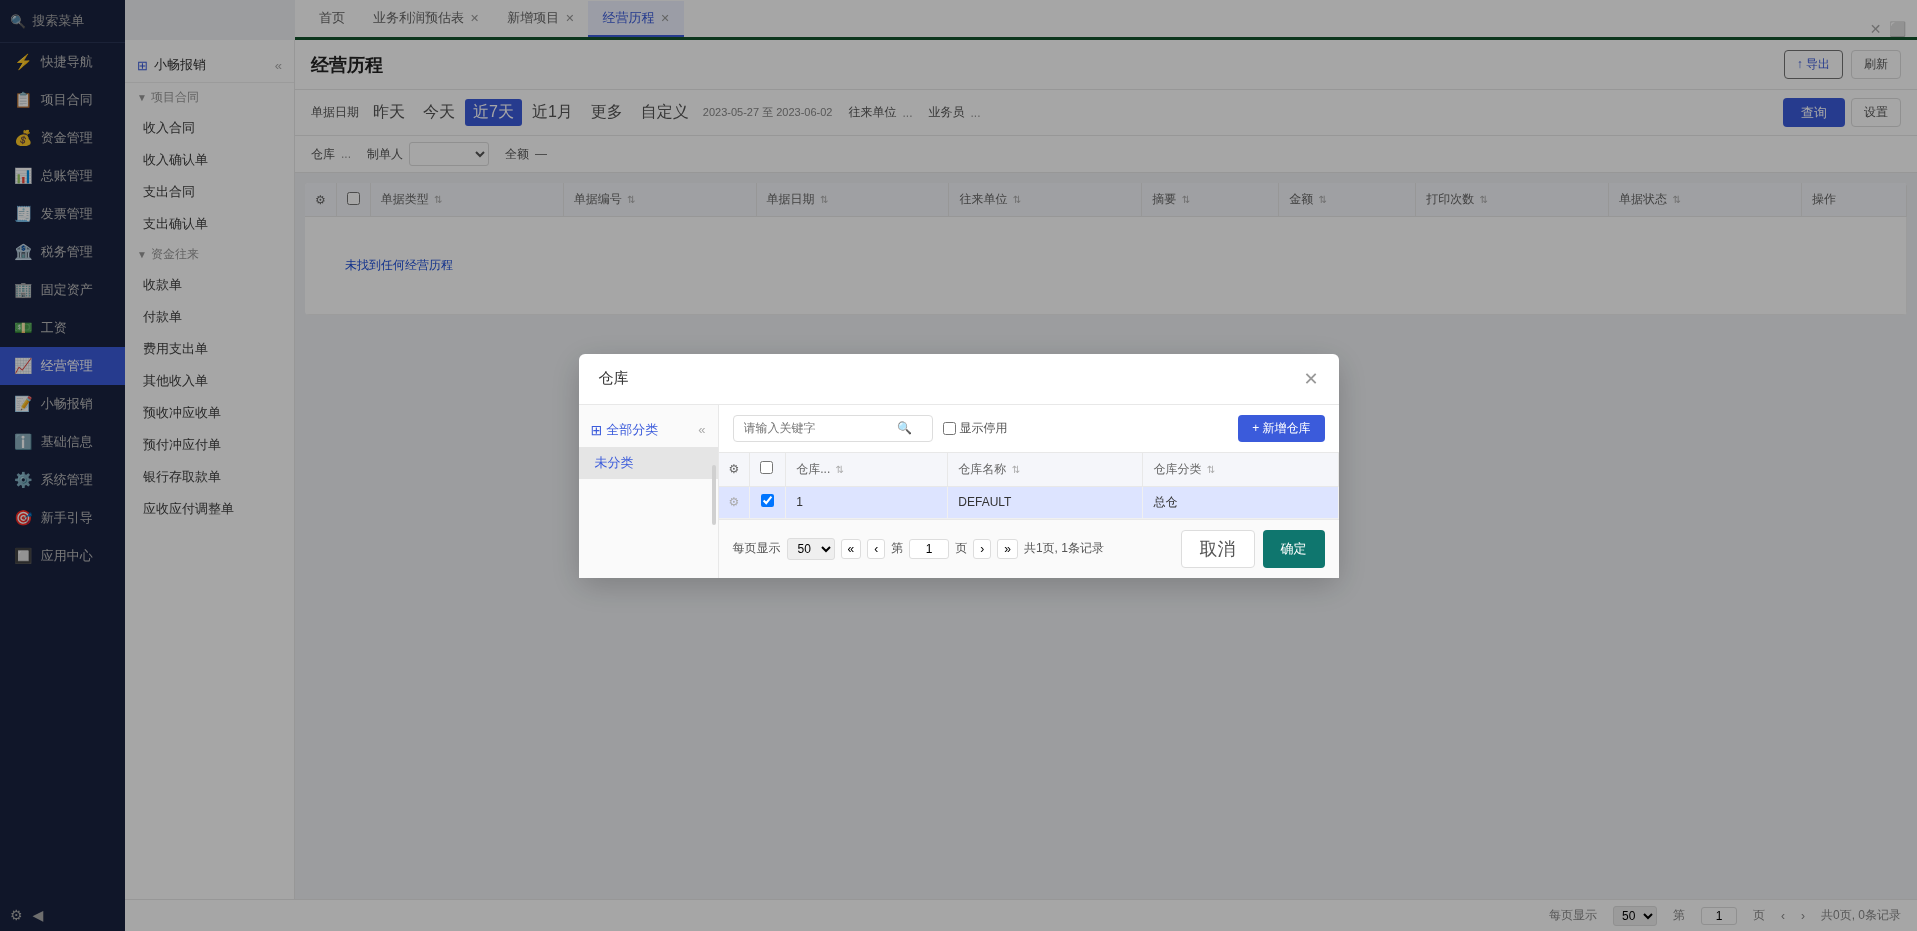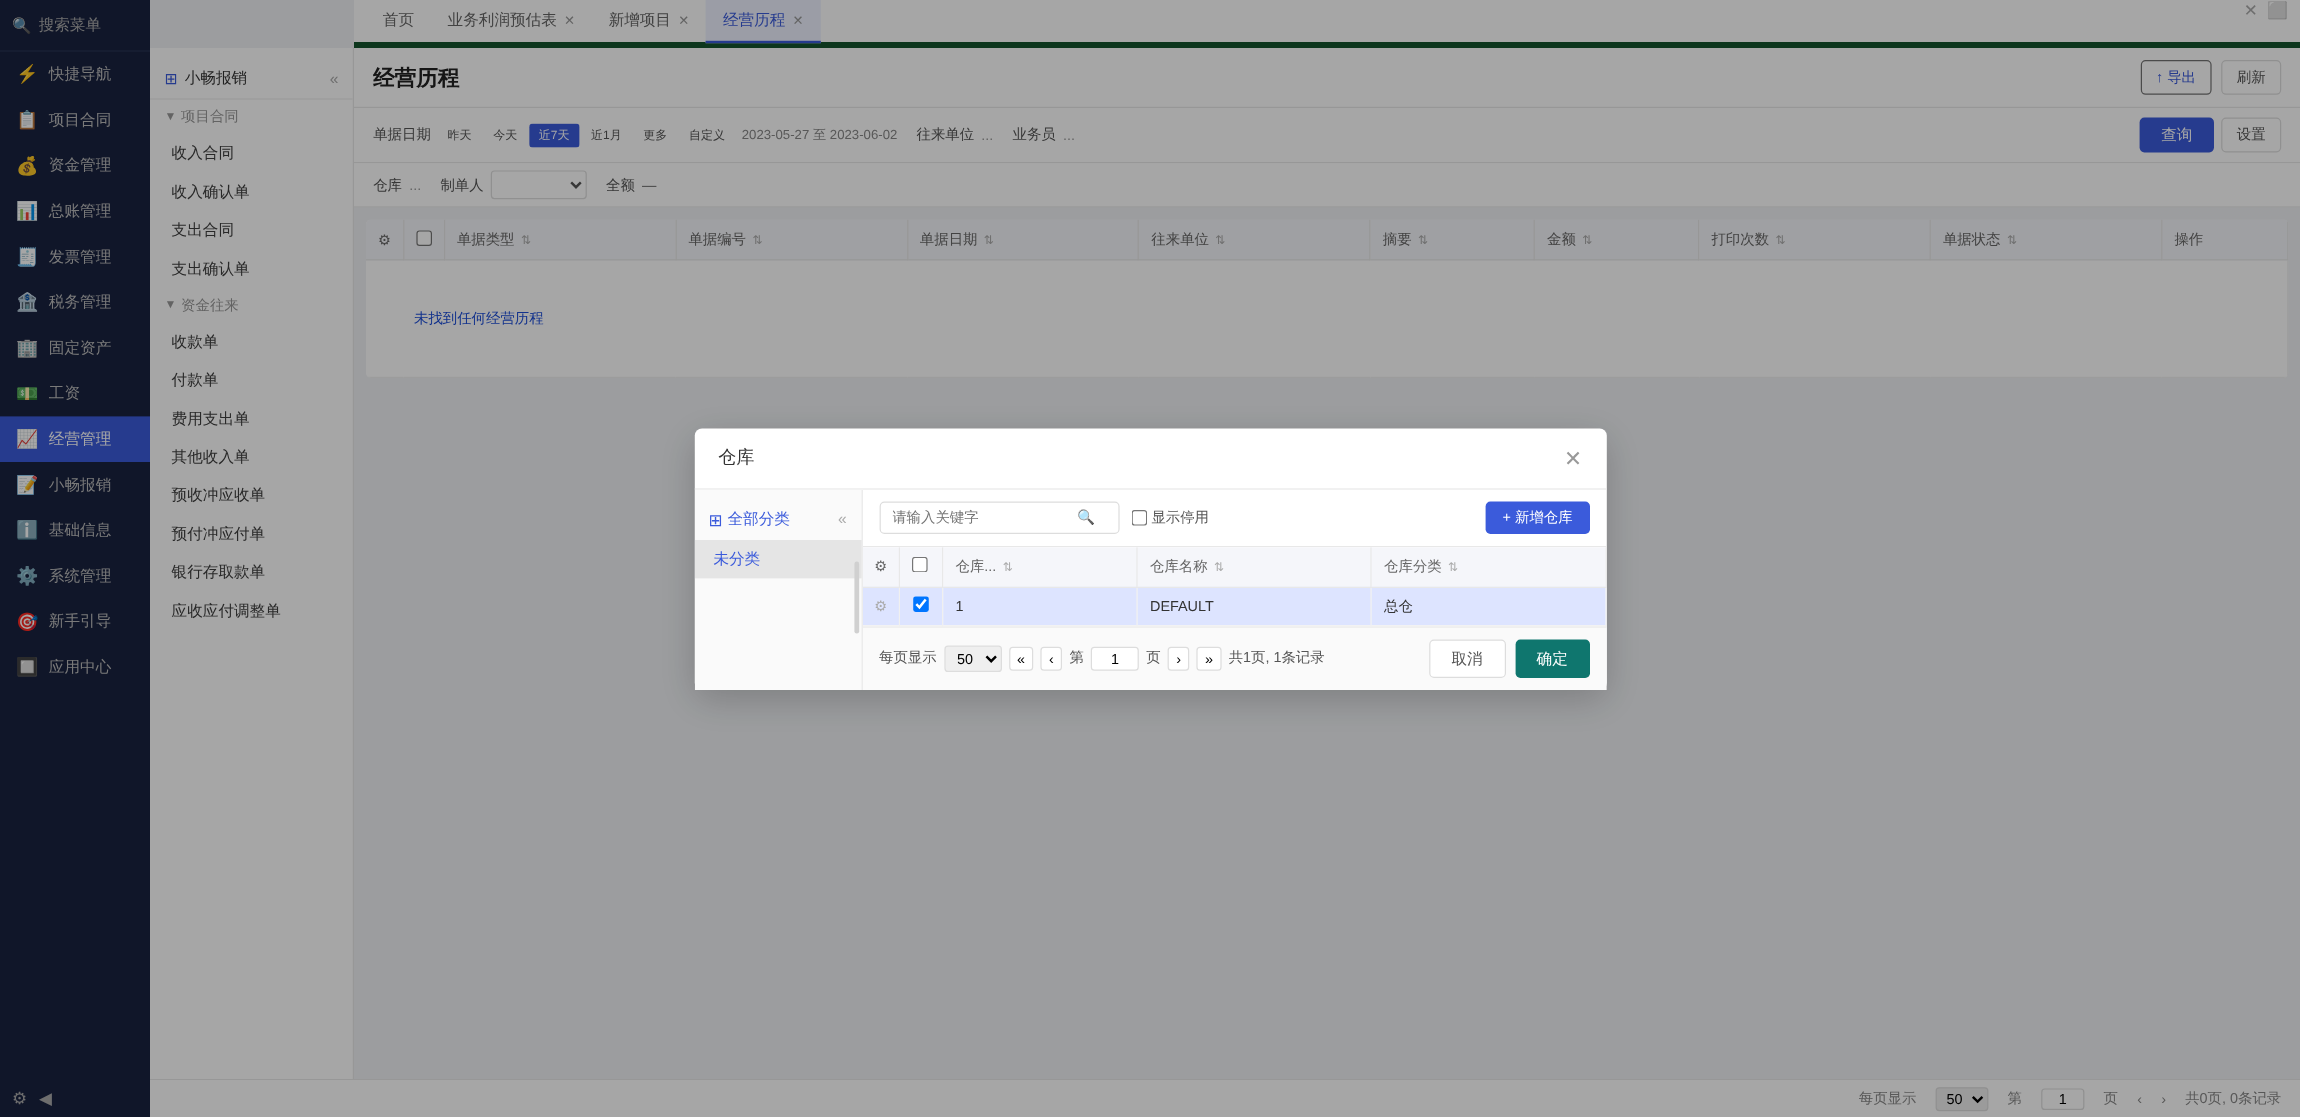--- a/index.html
+++ b/index.html
@@ -27,22 +27,22 @@
       display: flex; gap: 14px; color: #aaa; font-size: 15px;
     }
 
     
     .main-area {
       margin-left: 125px; height: 931px; display: flex; flex-direction: column;
     }
 
     
     .tab-bar {
-      background: #fff; display: flex; align-items: flex-start;
-      border-bottom: 5px solid #14532d; padding: 0 10px; height: 40px;
+      background: #fff; display: flex; align-items: flex-end;
+      border-bottom: 3px solid #14532d; padding: 0 10px; height: 40px;
       position: relative;
     }
     .tab {
       padding: 8px 14px; font-size: 13px; color: #666; cursor: pointer;
       display: flex; align-items: center; gap: 6px; border-bottom: 2px solid transparent;
     }
     .tab.active { color: #3b5bdb; border-bottom: 2px solid #3b5bdb; background: #eef2ff; }
     .tab .close { color: #999; font-size: 11px; cursor: pointer; }
     .tab-actions { margin-left: auto; display: flex; gap: 8px; color: #aaa; font-size: 15px; cursor: pointer; }
 
@@ -64,21 +64,21 @@
 
     
     .filter-bar {
       background: #fff; padding: 8px 16px; border-bottom: 1px solid #e8e8e8;
       display: flex; align-items: center; gap: 16px; flex-wrap: wrap;
     }
     .filter-item { display: flex; align-items: center; gap: 6px; font-size: 12px; color: #666; }
     .filter-label { color: #555; white-space: nowrap; }
     .date-btns { display: flex; gap: 2px; }
     .date-btn {
-      padding: 2px 7px; font-size: 10px; border-radius: 3px;
+      padding: 2px 7px; font-size: 16px; border-radius: 3px;
       cursor: pointer; border: 1px solid transparent; color: #555;
     }
     .date-btn.active { background: #3b5bdb; color: #fff; }
     .date-range { font-size: 11px; color: #888; }
     .filter-select {
       border: 1px solid #ddd; border-radius: 3px; padding: 3px 6px;
       font-size: 12px; background: #fff; color: #555; min-width: 80px;
     }
     .filter-dots { color: #999; cursor: pointer; }
     .btn-query {
@@ -211,21 +211,21 @@
       border: 1px solid #ddd; border-radius: 3px; padding: 2px 6px;
       font-size: 12px; width: 40px; text-align: center;
     }
     .page-btn {
       padding: 2px 6px; border: 1px solid #ddd; background: #fff;
       border-radius: 3px; cursor: pointer; font-size: 12px;
     }
     .modal-actions { display: flex; gap: 8px; }
     .btn-cancel {
       padding: 6px 18px; border: 1px solid #ddd; background: #fff;
-      border-radius: 4px; cursor: pointer; font-size: 13px; color: #555;
+      border-radius: 4px; cursor: pointer; font-size: 18px; color: #555;
     }
     .btn-confirm {
       padding: 6px 18px; background: #0f766e; color: #fff;
       border: none; border-radius: 4px; cursor: pointer; font-size: 13px;
     }
 
     
     .status-bar {
       position: fixed; bottom: 0; left: 125px; right: 0; height: 32px;
       background: #fff; border-top: 1px solid #e8e8e8;

